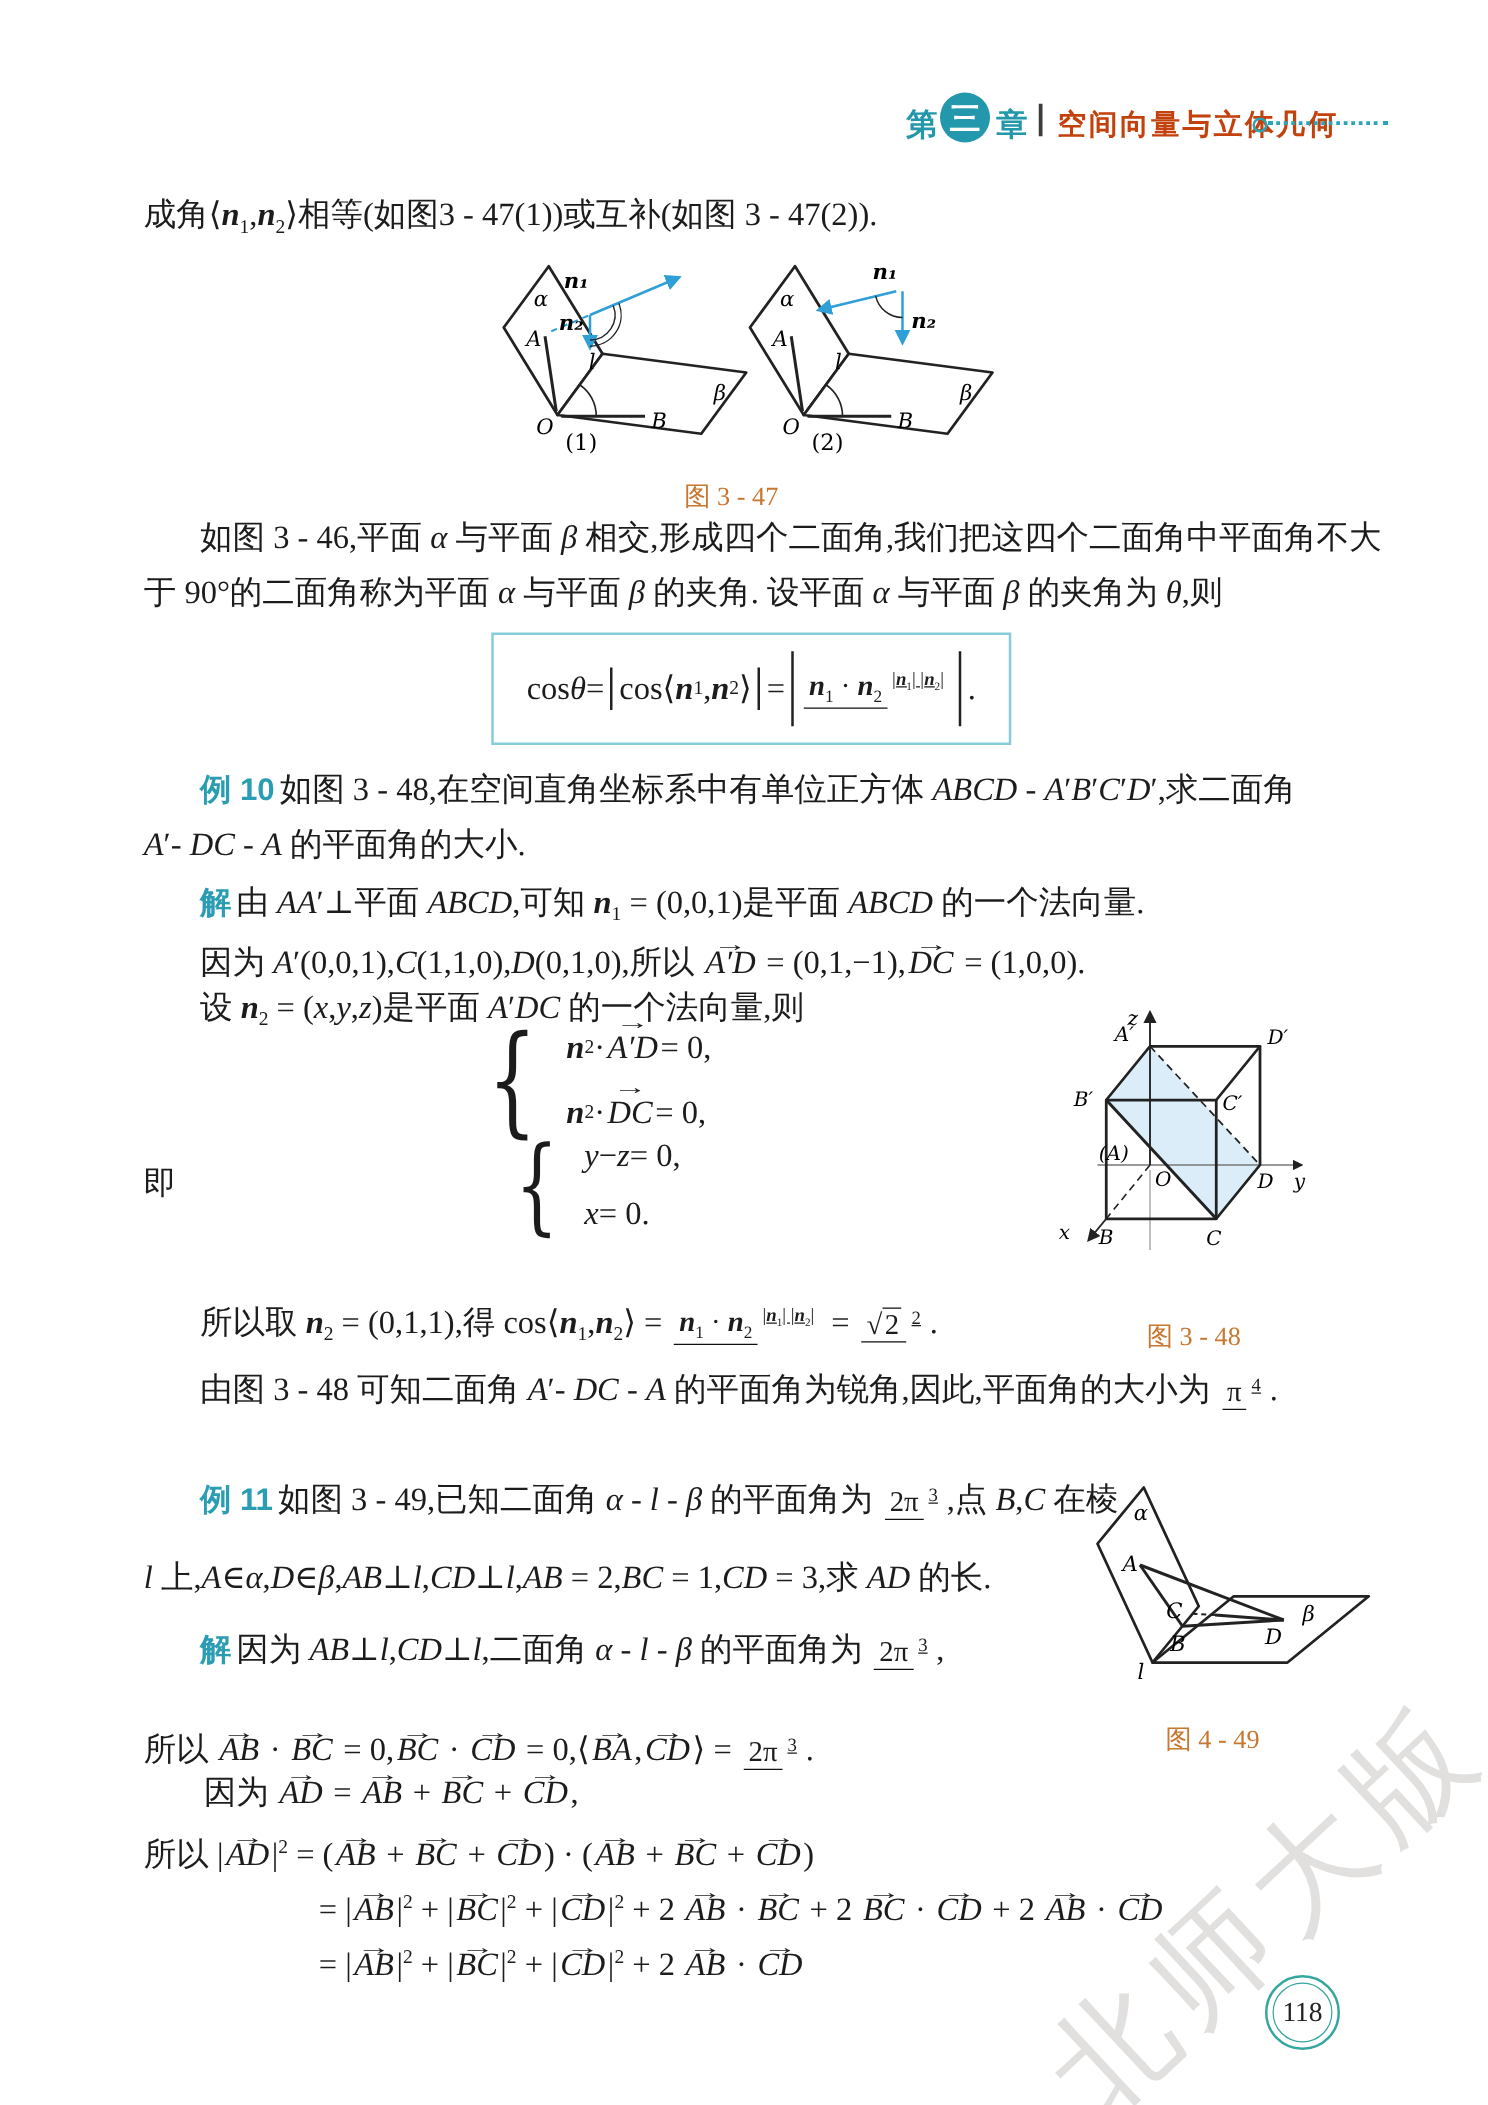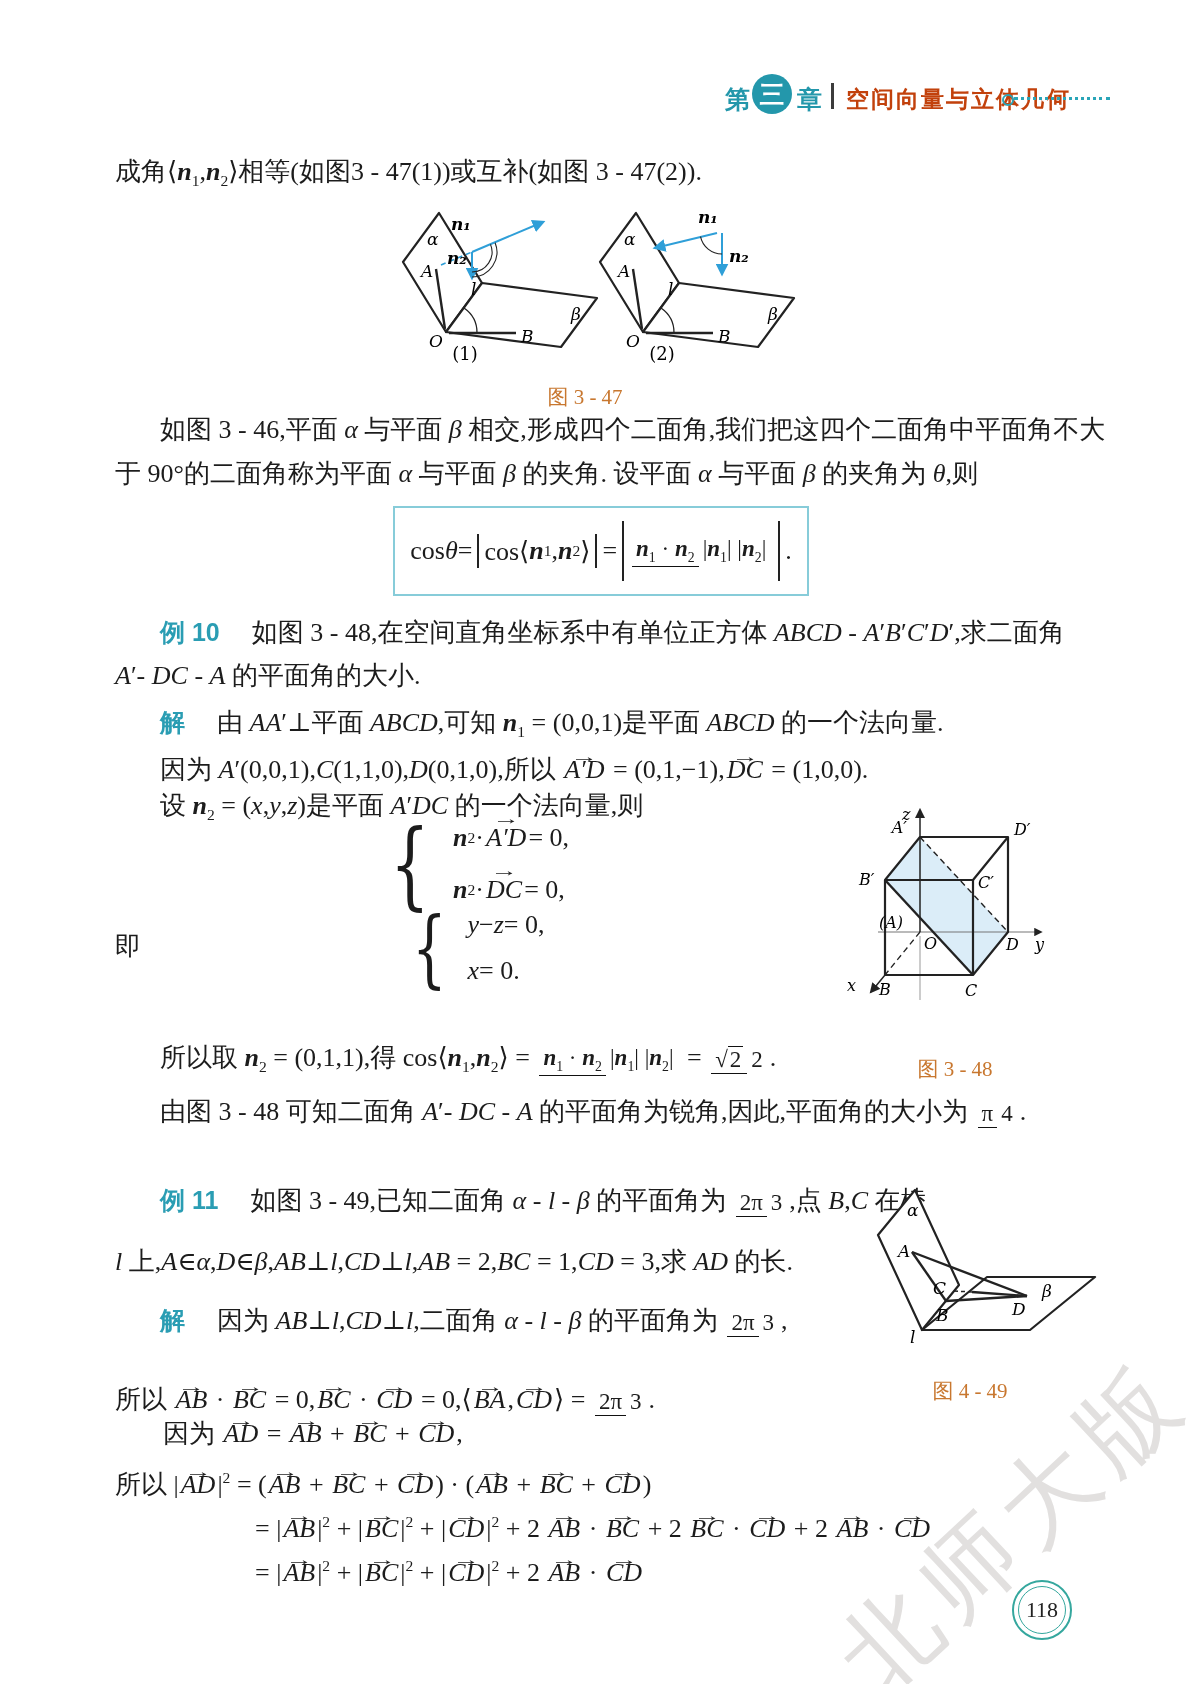--- a/index.html
+++ b/index.html
@@ -10,21 +10,21 @@
   sub{font-size:0.60em;}
   sup{font-size:0.60em;}
   .bi{font-style:italic;font-weight:bold;}
   
   .vec{font-style:italic;position:relative;display:inline-block;padding:0 2px;}
   .vec::before{content:"→";font-style:normal;font-weight:bold;position:absolute;top:-0.78em;left:50%;
                transform:translateX(-50%) scaleX(1.7);font-size:0.62em;}
   
   .frac{display:inline-flex;flex-direction:row;vertical-align:middle;text-align:center;margin:0 3px;}
   .frac .ft{font-size:23px;line-height:1.2;border-bottom:1.6px solid #111;padding:0 4px;}
-  .frac .fb{font-size:23px;line-height:1.2;padding:0 4px;}
+  .frac .fb{font-size:15px;line-height:1.2;padding:0 4px;text-decoration:underline;}
   .ol{border-top:1.6px solid #111;padding:0 2px;}
   
   .bar{display:inline-block;width:2px;background:#222;vertical-align:middle;margin:0 5px;}
   .b2{height:34px;} .b3{height:60px;}
   
   .hdr{position:absolute;top:0;left:0;width:1190px;height:130px;}
   .hdr .zh{font-family:"Liberation Sans","DejaVu Sans",sans-serif;font-weight:bold;}
   .chapword{position:absolute;color:#2397ab;font-size:25px;}
   .numcircle{position:absolute;left:752px;top:74px;width:40px;height:40px;border-radius:50%;
              background:#2397ab;color:#fff;font-size:25px;font-weight:bold;display:flex;
@@ -34,21 +34,21 @@
           font-family:"Liberation Sans","DejaVu Sans",sans-serif;font-weight:bold;}
   .hdots{position:absolute;left:1014px;top:97px;width:96px;border-top:3px dotted #2aa5b8;}
   .hring{position:absolute;left:1002px;top:94px;width:8px;height:8px;border:2px solid #2aa5b8;border-radius:50%;}
   
   .cap{position:absolute;color:#c8772f;font-size:21px;text-align:center;margin-top:23px;}
   
   .fbox{position:absolute;left:393px;top:506px;width:412px;height:86px;border:2px solid #87ccd9;
         display:flex;align-items:center;justify-content:center;font-size:26px;white-space:nowrap;}
   
   .exlab{color:#2a9db3;font-weight:bold;font-family:"Liberation Sans","DejaVu Sans",sans-serif;
-         margin-right:32px;font-size:25px;}
+         margin-right:4px;font-size:25px;}
   
   .sys{position:absolute;display:flex;align-items:center;white-space:nowrap;}
   .brace{font-family:"DejaVu Serif",serif;font-weight:400;display:inline-block;
          transform:scaleX(0.65);transform-origin:left center;margin-right:2px;}
   .sys .rows > div{display:flex;align-items:center;font-size:26px;}
   .sys1 .brace{font-size:96px;line-height:104px;}
   .sys1 .rows > div{height:52px;}
   .sys2 .brace{font-size:84px;line-height:92px;}
   .sys2 .rows > div{height:46px;}
   

